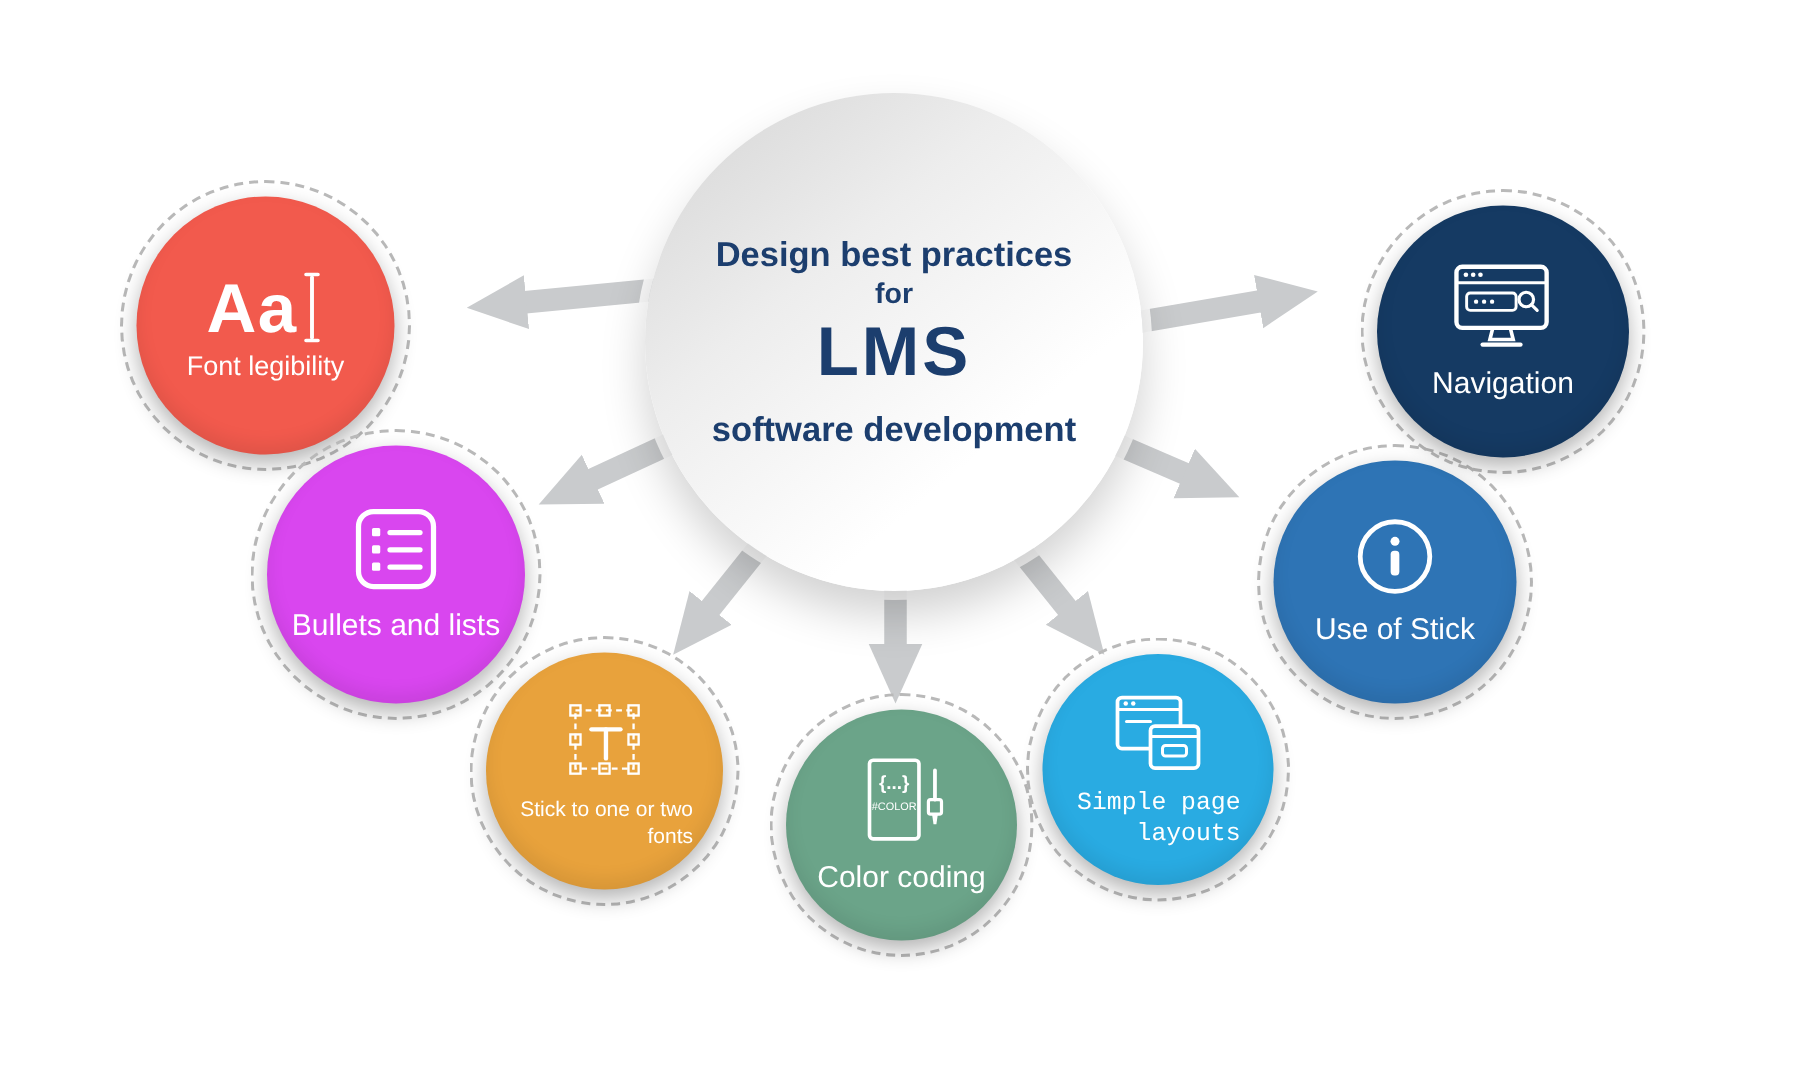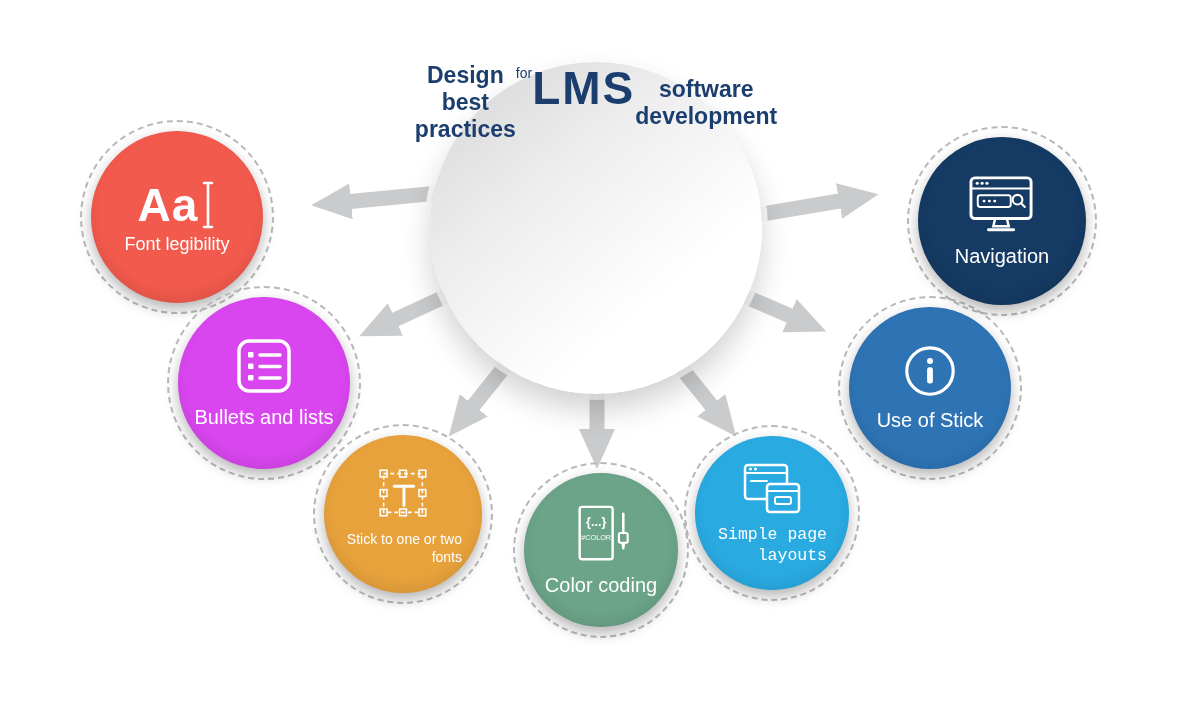--- a/index.html
+++ b/index.html
@@ -7,25 +7,25 @@
   .canvas{position:relative;width:1200px;height:720px;background:#ffffff;overflow:hidden;}
 
   
   .arrows{position:absolute;left:0;top:0;width:1200px;height:720px;z-index:1;}
 
   
   .center{
     position:absolute;left:430px;top:62px;width:332px;height:332px;border-radius:50%;
     background:linear-gradient(140deg,#d4d4d4 0%,#ededed 35%,#ffffff 70%);
     box-shadow:0 16px 30px rgba(0,0,0,0.18), 0 0 0 6px rgba(255,255,255,0.9);
-    display:flex;flex-direction:row;justify-content:center;
+    display:flex;flex-direction:column;justify-content:center;
     text-align:center;z-index:2;
   }
   .center .c1{font-size:23px;font-weight:700;}
-  .center .c2{font-size:14px;font-weight:400;margin-top:3px;}
+  .center .c2{font-size:19px;font-weight:700;margin-top:3px;}
   .center .c3{font-size:46px;font-weight:700;letter-spacing:2px;margin-top:2px;line-height:1.05;}
   .center .c4{font-size:23px;font-weight:700;margin-top:14px;}
 
   
   .node{
     position:absolute;border:2px dashed #b9b9b9;border-radius:50%;
     display:flex;align-items:center;justify-content:center;z-index:3;
   }
   .disc{
     width:calc(100% - 18px);height:calc(100% - 18px);border-radius:50%;

